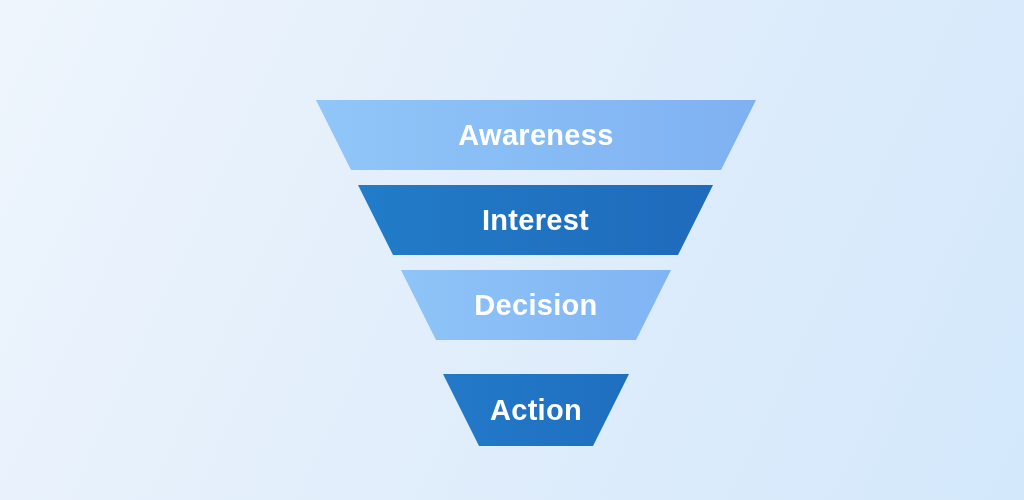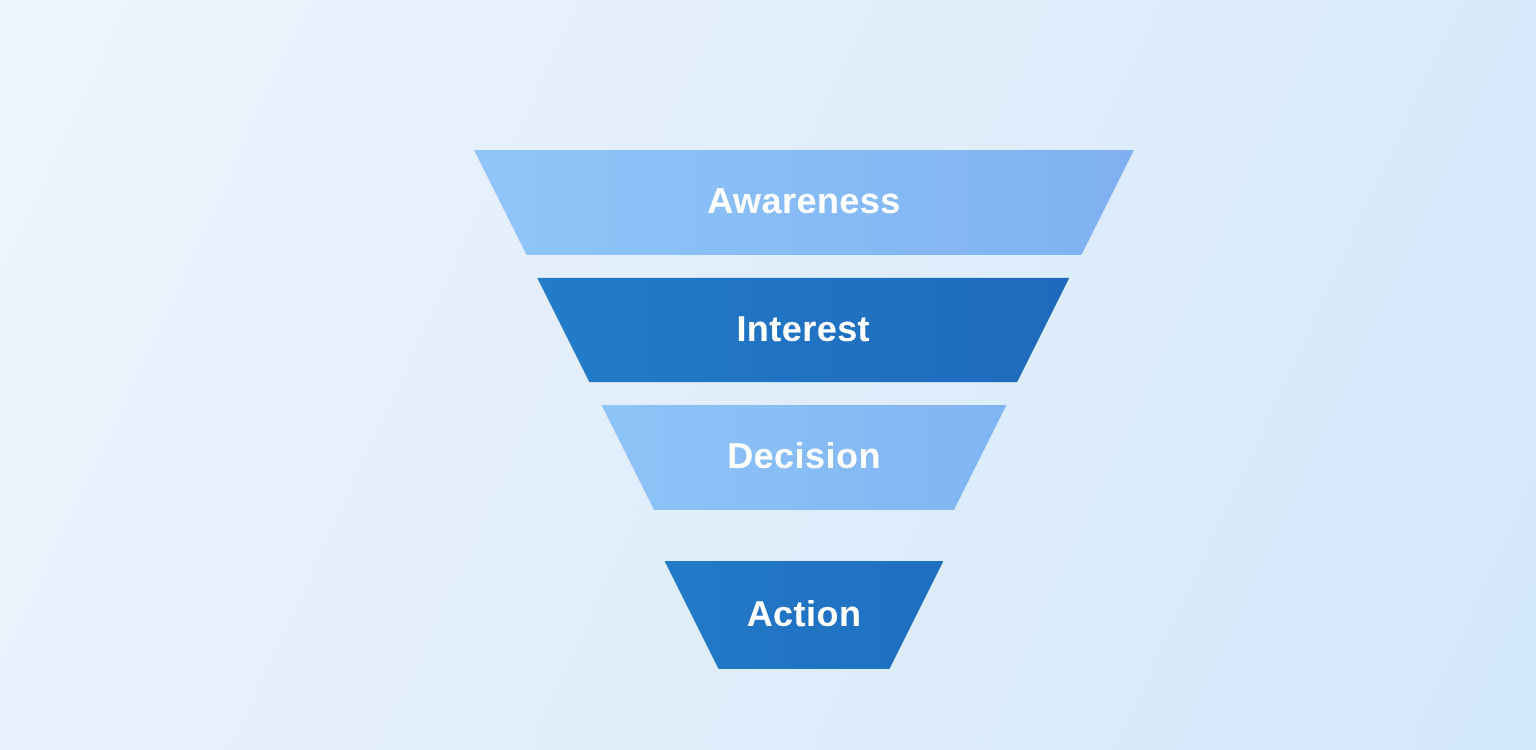--- a/index.html
+++ b/index.html
@@ -18,21 +18,21 @@
   }
   .stage {
     position: absolute;
     display: flex;
     align-items: center;
     justify-content: center;
     filter: drop-shadow(0 2px 3px rgba(40, 110, 190, 0.12));
   }
   .stage .label {
     color: #ffffff;
-    font-size: 24px;
+    font-size: 29px;
     font-weight: 700;
     letter-spacing: 0.3px;
     user-select: none;
   }
   
   .s1 { left: 316px; top: 100px; width: 440px; height: 70px;
         clip-path: polygon(0 0, 100% 0, calc(100% - 35px) 100%, 35px 100%); }
   .s2 { left: 358px; top: 185px; width: 355px; height: 70px;
         clip-path: polygon(0 0, 100% 0, calc(100% - 35px) 100%, 35px 100%); }
   .s3 { left: 401px; top: 270px; width: 270px; height: 70px;

